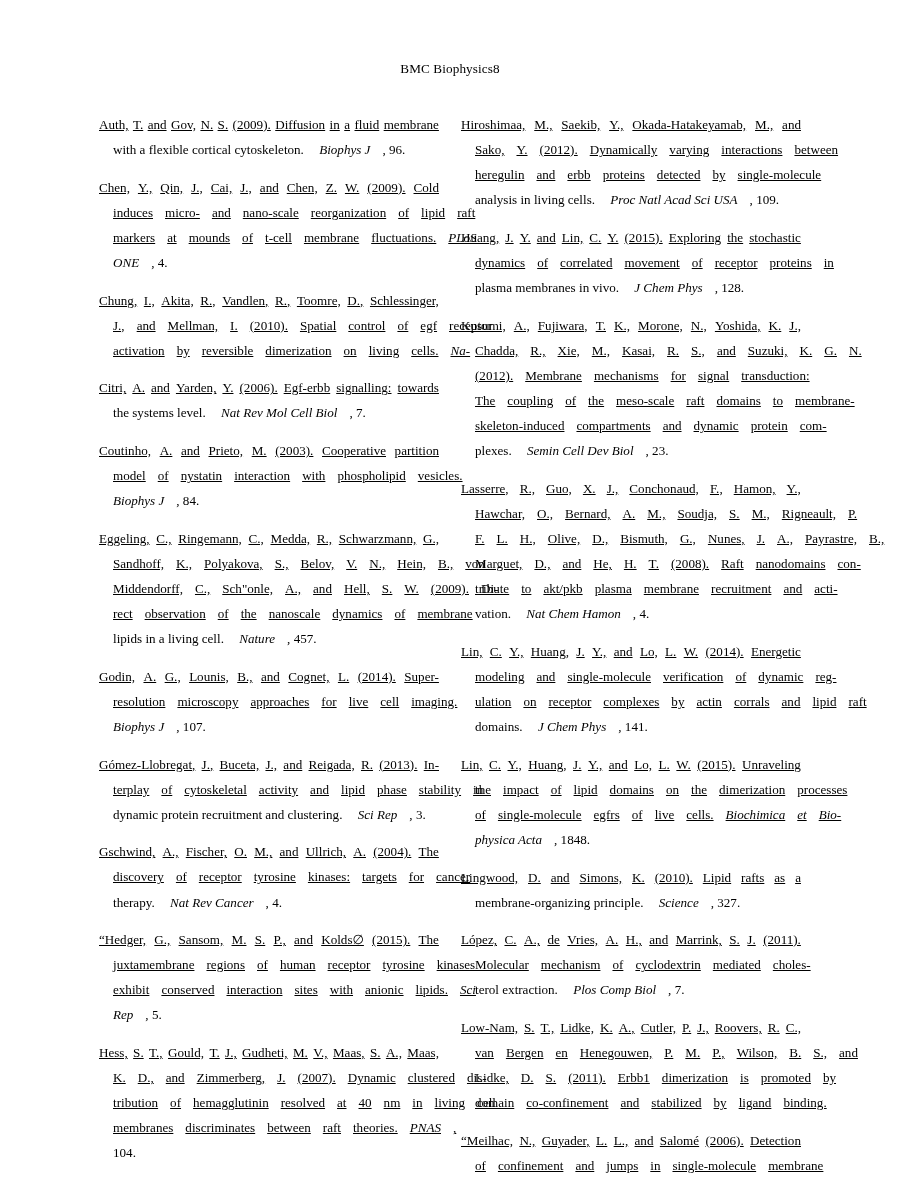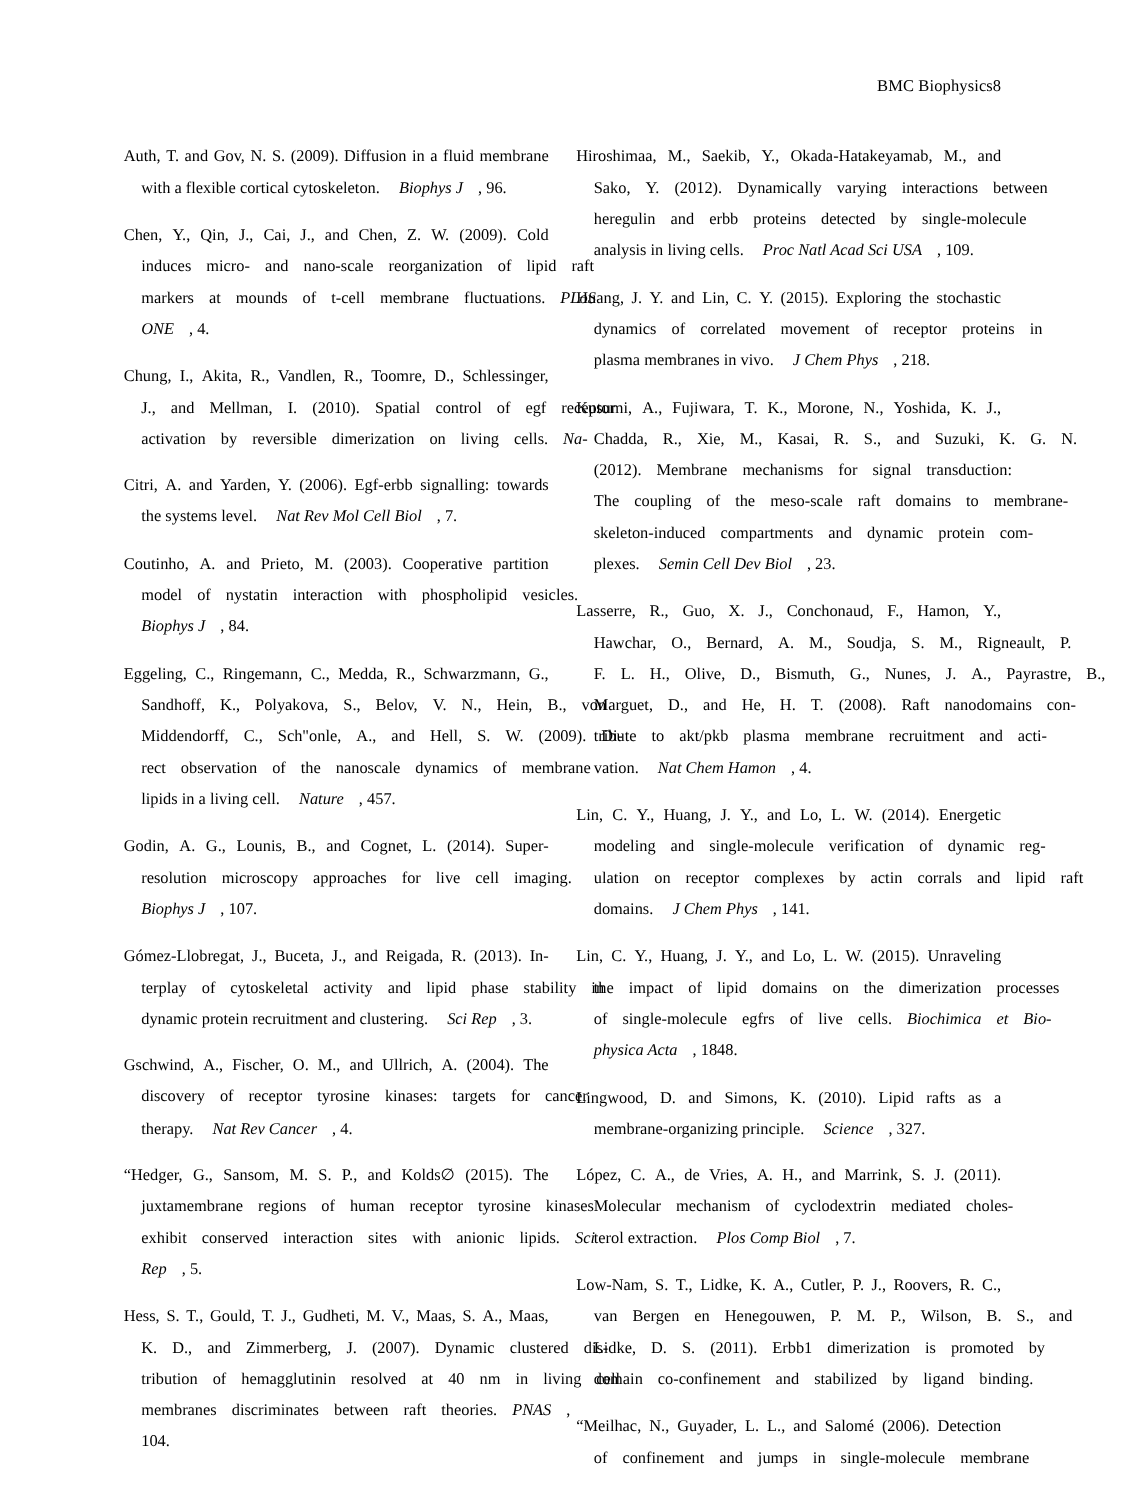--- a/index.html
+++ b/index.html
@@ -27,21 +27,21 @@
 
   
   .running-head {
     position: absolute;
     left: 99px;
     top: 58px;
     width: 702px;
     height: 22px;
     display: flex;
     align-items: baseline;
-    justify-content: flex-end;
+    justify-content: center;
     font-size: 13.2px;
     line-height: 22px;
     letter-spacing: 0.1px;
   }
   .running-head .rh-title {
     white-space: nowrap;
   }
   .running-head .rh-page {
     white-space: nowrap;
   }
@@ -83,20 +83,21 @@
     height: 25.1px;
     overflow: visible;
   }
   .ref-line.indent {
     padding-left: 14px;
     gap: 12px;
   }
   
   .ref-line.just {
     justify-content: space-between;
+    text-decoration: underline;
   }
   .ref-line.last {
     justify-content: flex-start;
   }
   .ref-line .w {
     white-space: pre;
   }
   .ref-line .it {
     font-style: italic;
   }
@@ -179,21 +180,21 @@
       <ul class="ref-list">
           <li class="ref-entry">
             <div class="ref-line just"><span class="w">Hiroshimaa,</span><span class="w">M.,</span><span class="w">Saekib,</span><span class="w">Y.,</span><span class="w">Okada-Hatakeyamab,</span><span class="w">M.,</span><span class="w">and</span></div>
             <div class="ref-line indent just"><span class="w">Sako,</span><span class="w">Y.</span><span class="w">(2012).</span><span class="w">Dynamically</span><span class="w">varying</span><span class="w">interactions</span><span class="w">between</span></div>
             <div class="ref-line indent just"><span class="w">heregulin</span><span class="w">and</span><span class="w">erbb</span><span class="w">proteins</span><span class="w">detected</span><span class="w">by</span><span class="w">single-molecule</span></div>
             <div class="ref-line indent last"><span class="w">analysis in living cells. </span><span class="w it">Proc Natl Acad Sci USA</span><span class="w">, 109.</span></div>
           </li>
           <li class="ref-entry">
             <div class="ref-line just"><span class="w">Huang,</span><span class="w">J.</span><span class="w">Y.</span><span class="w">and</span><span class="w">Lin,</span><span class="w">C.</span><span class="w">Y.</span><span class="w">(2015).</span><span class="w">Exploring</span><span class="w">the</span><span class="w">stochastic</span></div>
             <div class="ref-line indent just"><span class="w">dynamics</span><span class="w">of</span><span class="w">correlated</span><span class="w">movement</span><span class="w">of</span><span class="w">receptor</span><span class="w">proteins</span><span class="w">in</span></div>
-            <div class="ref-line indent last"><span class="w">plasma membranes in vivo. </span><span class="w it">J Chem Phys</span><span class="w">, 218.</span></div>
+            <div class="ref-line indent last"><span class="w">plasma membranes in vivo. </span><span class="w it">J Chem Phys</span><span class="w">, 128.</span></div>
           </li>
           <li class="ref-entry">
             <div class="ref-line just"><span class="w">Kusumi,</span><span class="w">A.,</span><span class="w">Fujiwara,</span><span class="w">T.</span><span class="w">K.,</span><span class="w">Morone,</span><span class="w">N.,</span><span class="w">Yoshida,</span><span class="w">K.</span><span class="w">J.,</span></div>
             <div class="ref-line indent just"><span class="w">Chadda,</span><span class="w">R.,</span><span class="w">Xie,</span><span class="w">M.,</span><span class="w">Kasai,</span><span class="w">R.</span><span class="w">S.,</span><span class="w">and</span><span class="w">Suzuki,</span><span class="w">K.</span><span class="w">G.</span><span class="w">N.</span></div>
             <div class="ref-line indent just"><span class="w">(2012).</span><span class="w">Membrane</span><span class="w">mechanisms</span><span class="w">for</span><span class="w">signal</span><span class="w">transduction:</span></div>
             <div class="ref-line indent just"><span class="w">The</span><span class="w">coupling</span><span class="w">of</span><span class="w">the</span><span class="w">meso-scale</span><span class="w">raft</span><span class="w">domains</span><span class="w">to</span><span class="w">membrane-</span></div>
             <div class="ref-line indent just"><span class="w">skeleton-induced</span><span class="w">compartments</span><span class="w">and</span><span class="w">dynamic</span><span class="w">protein</span><span class="w">com-</span></div>
             <div class="ref-line indent last"><span class="w">plexes. </span><span class="w it">Semin Cell Dev Biol</span><span class="w">, 23.</span></div>
           </li>
           <li class="ref-entry">

